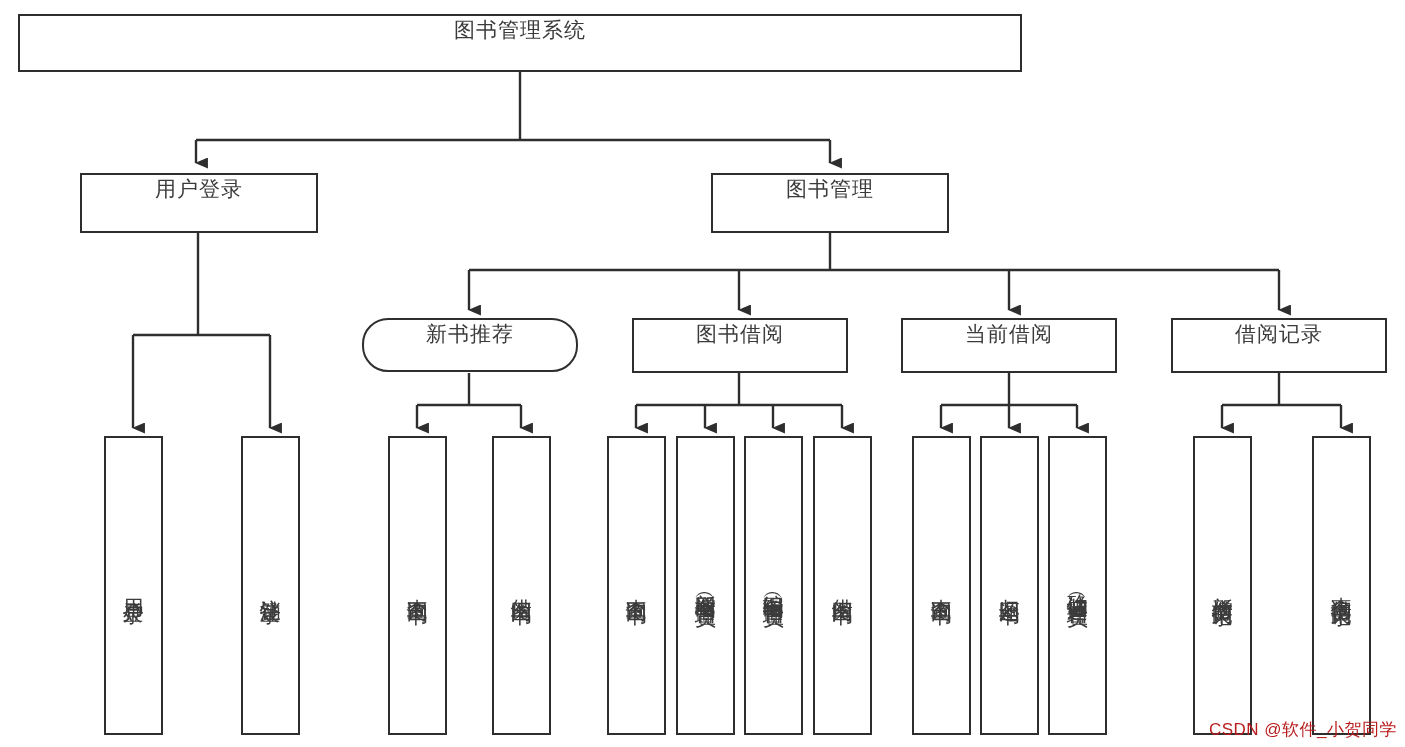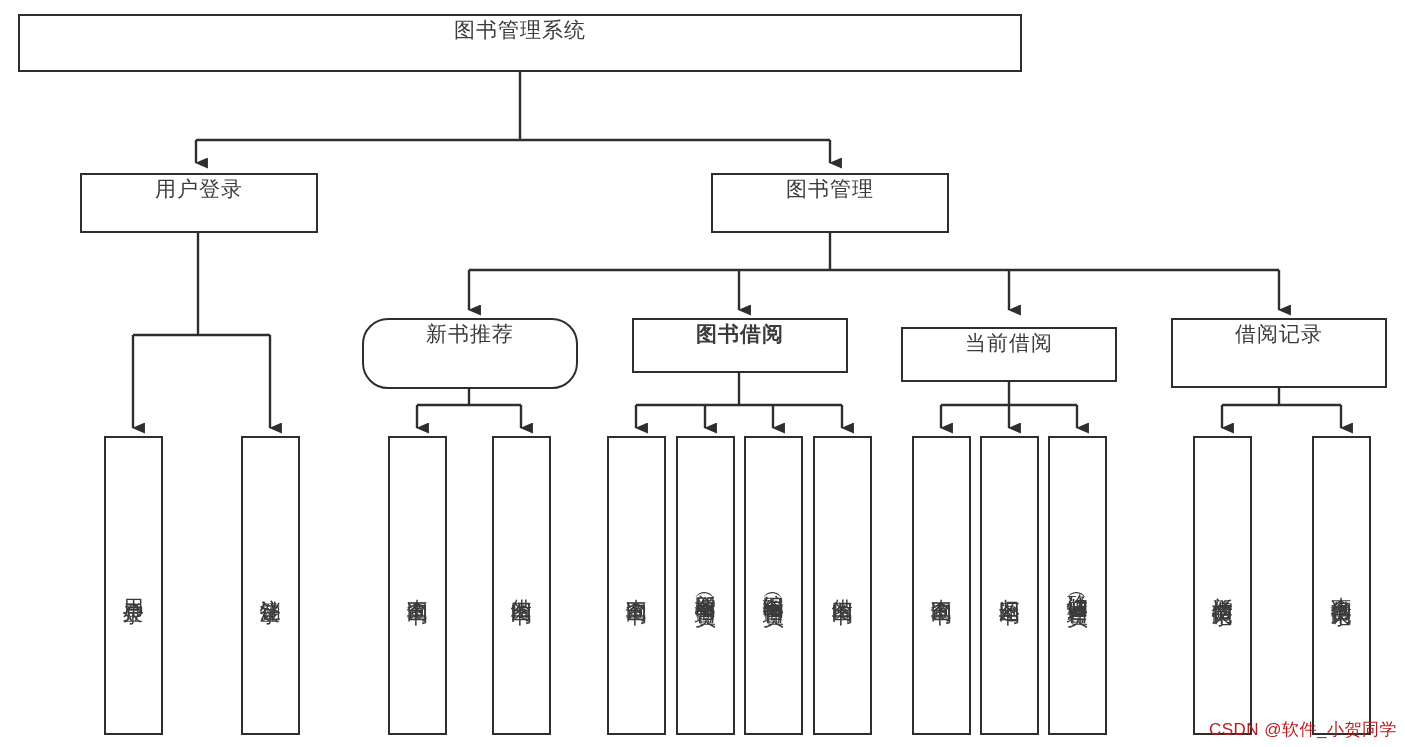--- a/index.html
+++ b/index.html
@@ -130,33 +130,33 @@
   </div>
 
   <div class="node h" style="left:80px; top:173px; width:238px; height:60px;">
     <span class="htext">用户登录</span>
   </div>
 
   <div class="node h" style="left:711px; top:173px; width:238px; height:60px;">
     <span class="htext">图书管理</span>
   </div>
 
-  <div class="node h" style="left:362px; top:318px; width:216px; height:71px;border-radius:26px;">
+  <div class="node h" style="left:362px; top:318px; width:216px; height:54px;border-radius:26px;">
     <span class="htext">新书推荐</span>
   </div>
 
-  <div class="node h" style="left:632px; top:318px; width:216px; height:55px;font-weight:bold;">
+  <div class="node h" style="left:632px; top:318px; width:216px; height:55px;">
     <span class="htext">图书借阅</span>
   </div>
 
-  <div class="node h" style="left:901px; top:318px; width:216px; height:55px;margin-top:9px;">
+  <div class="node h" style="left:901px; top:318px; width:216px; height:55px;">
     <span class="htext">当前借阅</span>
   </div>
 
-  <div class="node h" style="left:1171px; top:318px; width:216px; height:70px;">
+  <div class="node h" style="left:1171px; top:318px; width:216px; height:55px;">
     <span class="htext">借阅记录</span>
   </div>
 
   <div class="node v" style="left:104px; top:436px; width:59px; height:299px;">
     <span class="vtext">用户登录</span>
   </div>
 
   <div class="node v" style="left:241px; top:436px; width:59px; height:299px;">
     <span class="vtext">注销登录</span>
   </div>

